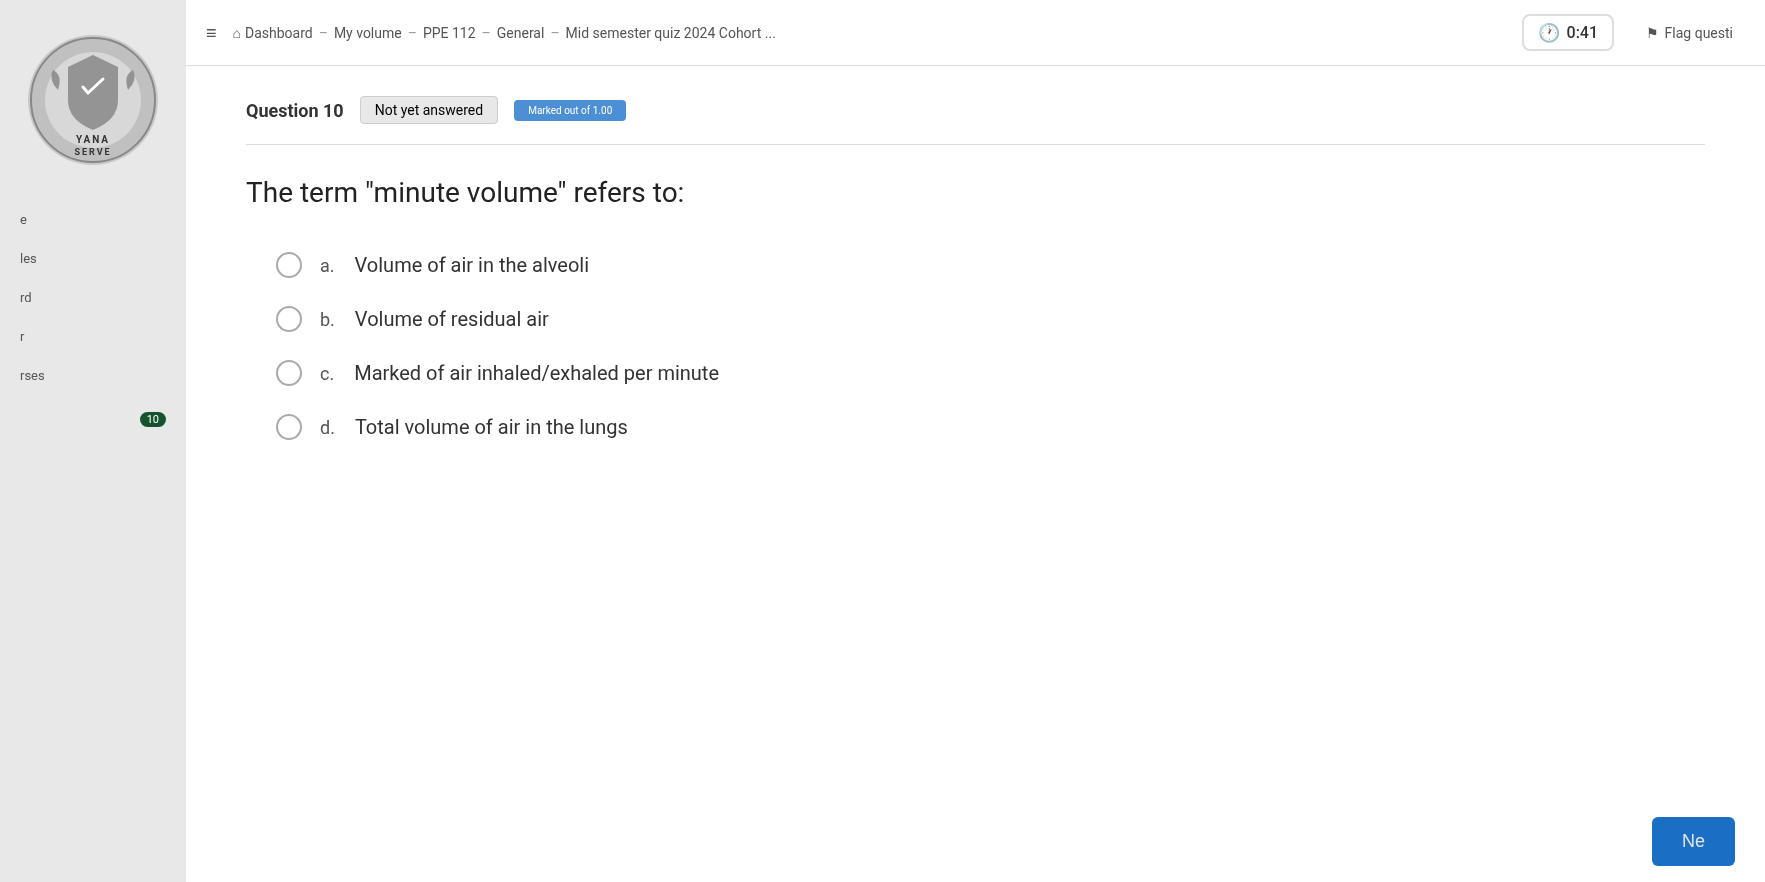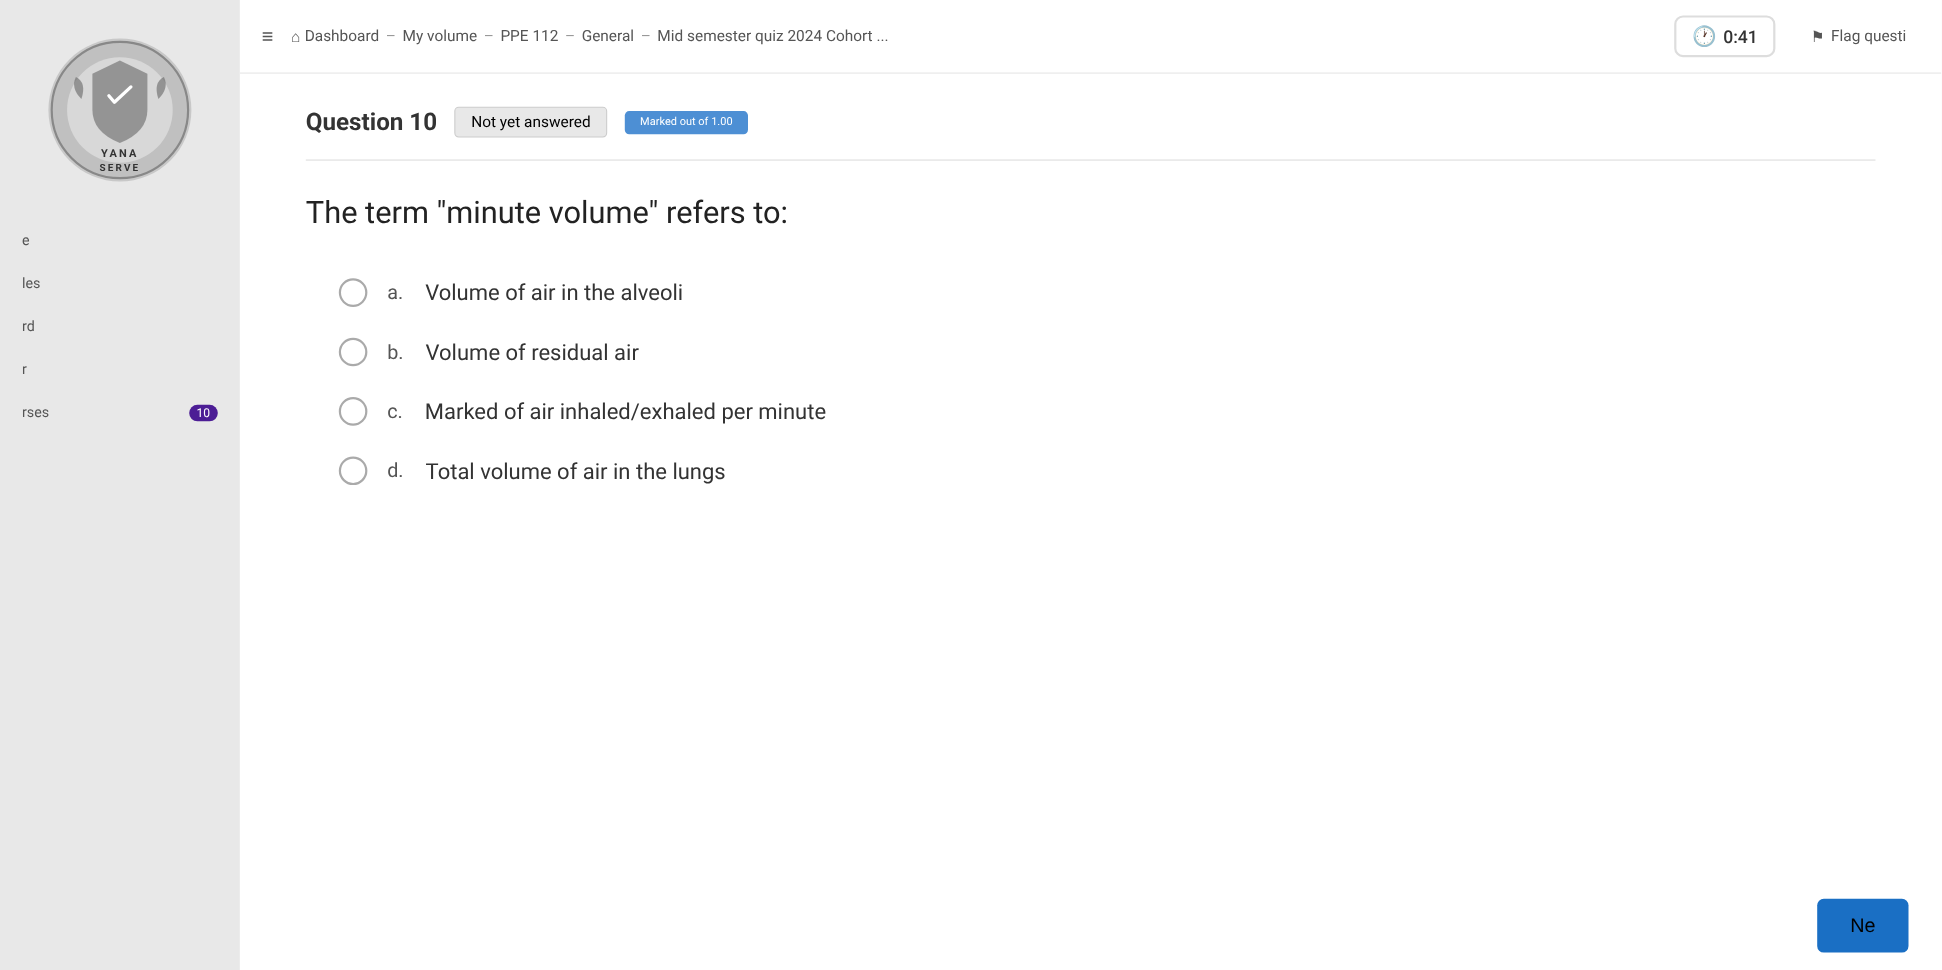--- a/index.html
+++ b/index.html
@@ -14,21 +14,21 @@
 
     .page-wrapper {
       display: flex;
       width: 1765px;
       min-height: 882px;
       background: #fff;
     }
 
     
     .sidebar {
-      width: 218px;
+      width: 186px;
       min-height: 882px;
       background: #e8e8e8;
       flex-shrink: 0;
       position: relative;
       display: flex;
       flex-direction: column;
       align-items: center;
       padding-top: 10px;
     }
 
@@ -63,25 +63,26 @@
       font-size: 13px;
       color: #555;
       cursor: pointer;
       white-space: nowrap;
       overflow: hidden;
       text-overflow: ellipsis;
     }
 
     .sidebar-badge {
       float: right;
-      background: #4c1d95;
+      background: #14532d;
       color: #fff;
       border-radius: 10px;
       padding: 1px 7px;
       font-size: 11px;
+      margin-top: 44px;
     }
 
     
     .main-content {
       flex: 1;
       display: flex;
       flex-direction: column;
       background: #fff;
       min-height: 882px;
       overflow: hidden;
@@ -172,21 +173,21 @@
       display: flex;
       align-items: center;
       gap: 16px;
       margin-bottom: 28px;
       padding-bottom: 20px;
       border-bottom: 1px solid #ddd;
     }
 
     .question-label {
       font-weight: bold;
-      font-size: 22px;
+      font-size: 18px;
       color: #333;
     }
 
     .badge-not-answered {
       background: #e8e8e8;
       color: #000000;
       border-radius: 4px;
       padding: 5px 14px;
       font-size: 14px;
       border: 1px solid #ccc;
@@ -250,21 +251,21 @@
       position: fixed;
       bottom: 0;
       right: 0;
       padding: 16px 30px;
       display: flex;
       justify-content: flex-end;
     }
 
     .next-btn {
       background: #1a6fc4;
-      color: #000000;
+      color: #e5e5e5;
       border: none;
       border-radius: 6px;
       padding: 14px 30px;
       font-size: 18px;
       cursor: pointer;
       font-weight: 500;
     }
   </style>
 </head>
 <body>

